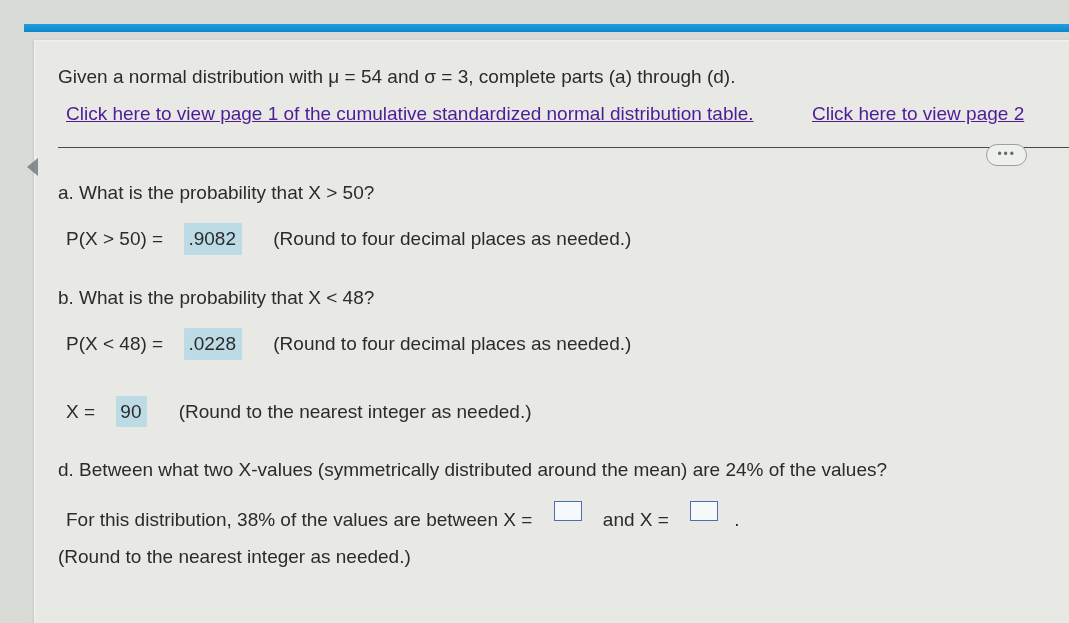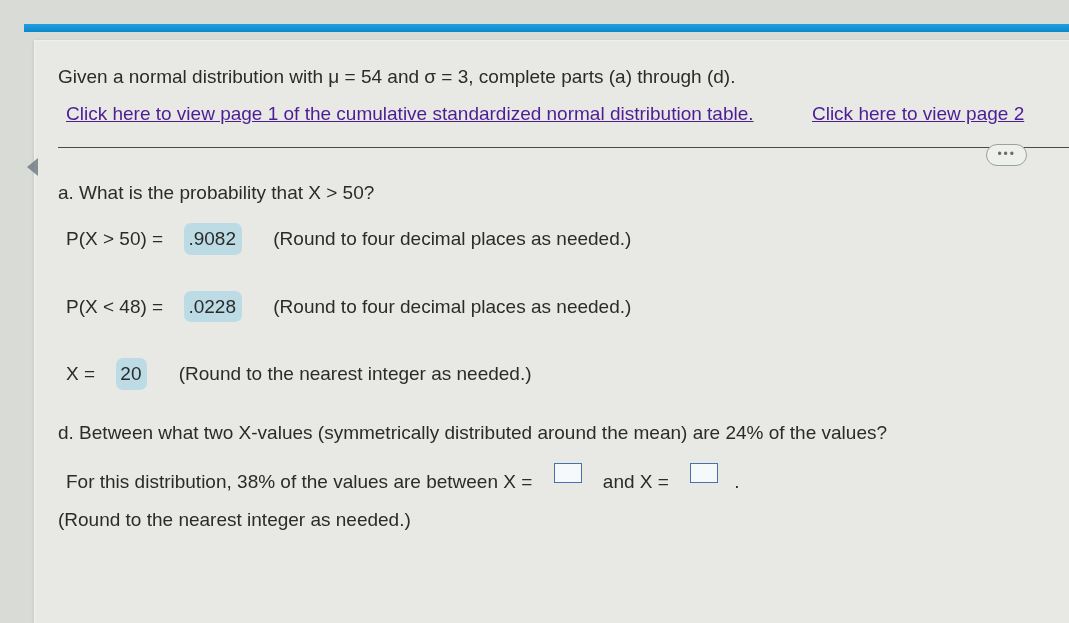--- a/index.html
+++ b/index.html
@@ -63,21 +63,21 @@
     letter-spacing: 2px;
     color: #6b6b6b;
     line-height: 18px;
     cursor: pointer;
   }
   .q { margin-bottom: 8px; }
   .ans { margin-bottom: 20px; }
   .filled {
     background: #bcdbe5;
     padding: 1px 6px 1px 4px;
-    border-radius: 7px;
+    border-radius: 1px;
     display: inline-block;
   }
   .blank {
     display: inline-block;
     width: 28px;
     height: 20px;
     border: 1px solid #4a6fae;
     background: #f6f9fc;
     vertical-align: -3px;
   }
@@ -103,26 +103,27 @@
   <div class="hr-wrap">
     <hr class="hr-line">
     <span class="dots-pill">•••</span>
   </div>
 
   <div class="q">a. What is the probability that X &gt; 50?</div>
   <div class="ans">
     <span>P(X &gt; 50) = </span><span class="filled">.9082</span><span class="paren">  (Round to four decimal places as needed.)</span>
   </div>
 
+  <div class="q">b. What is the probability that X &lt; 48?</div>
   <div class="ans">
     <span>P(X &lt; 48) = </span><span class="filled">.0228</span><span class="paren">  (Round to four decimal places as needed.)</span>
   </div>
 
   <div class="ans">
-    <span>X = </span><span class="filled">20</span><span class="paren">  (Round to the nearest integer as needed.)</span>
+    <span>X = </span><span class="filled">90</span><span class="paren">  (Round to the nearest integer as needed.)</span>
   </div>
 
   <div class="q">d. Between what two X-values (symmetrically distributed around the mean) are 24% of the values?</div>
   <div>
     <span>For this distribution, 38% of the values are between X = </span><span class="blank"></span><span> and X = </span><span class="blank"></span><span>.</span>
   </div>
   <div>(Round to the nearest integer as needed.)</div>
 
 </div>
 

